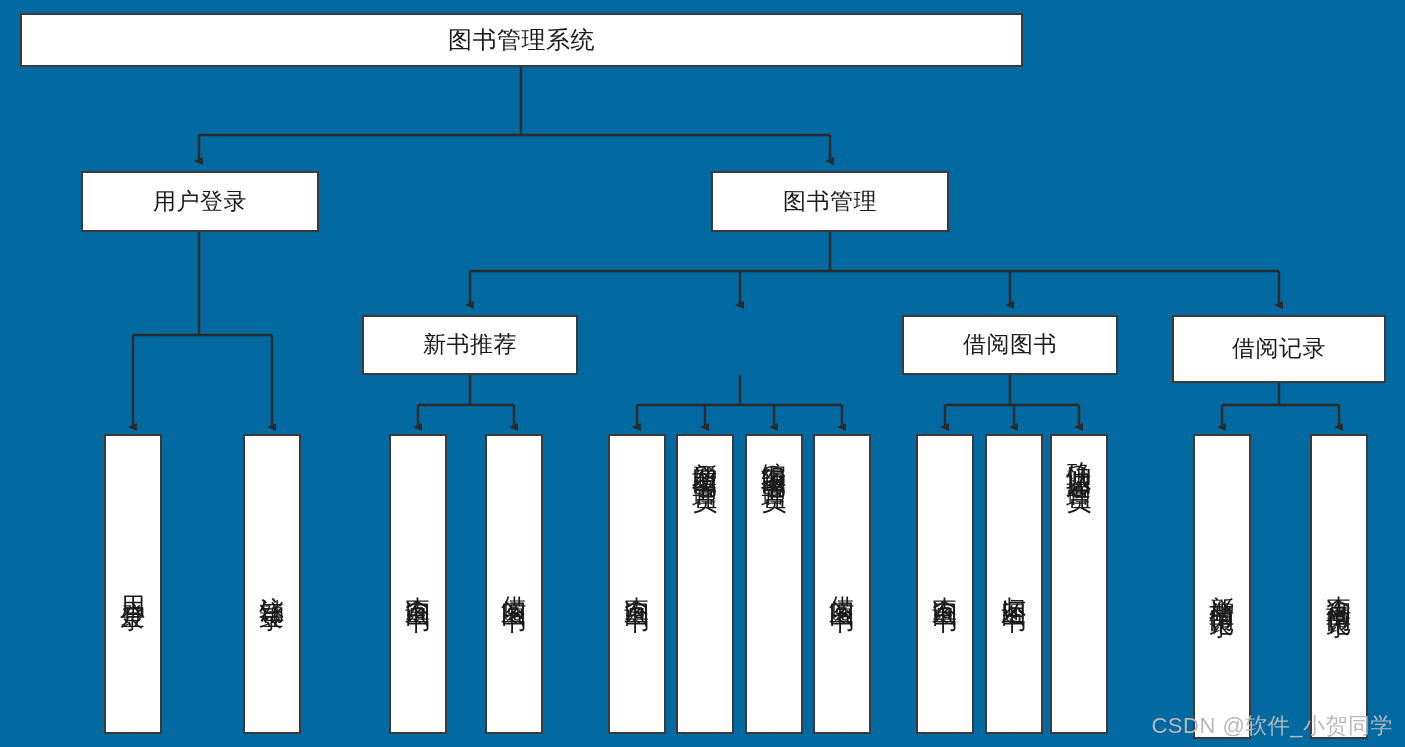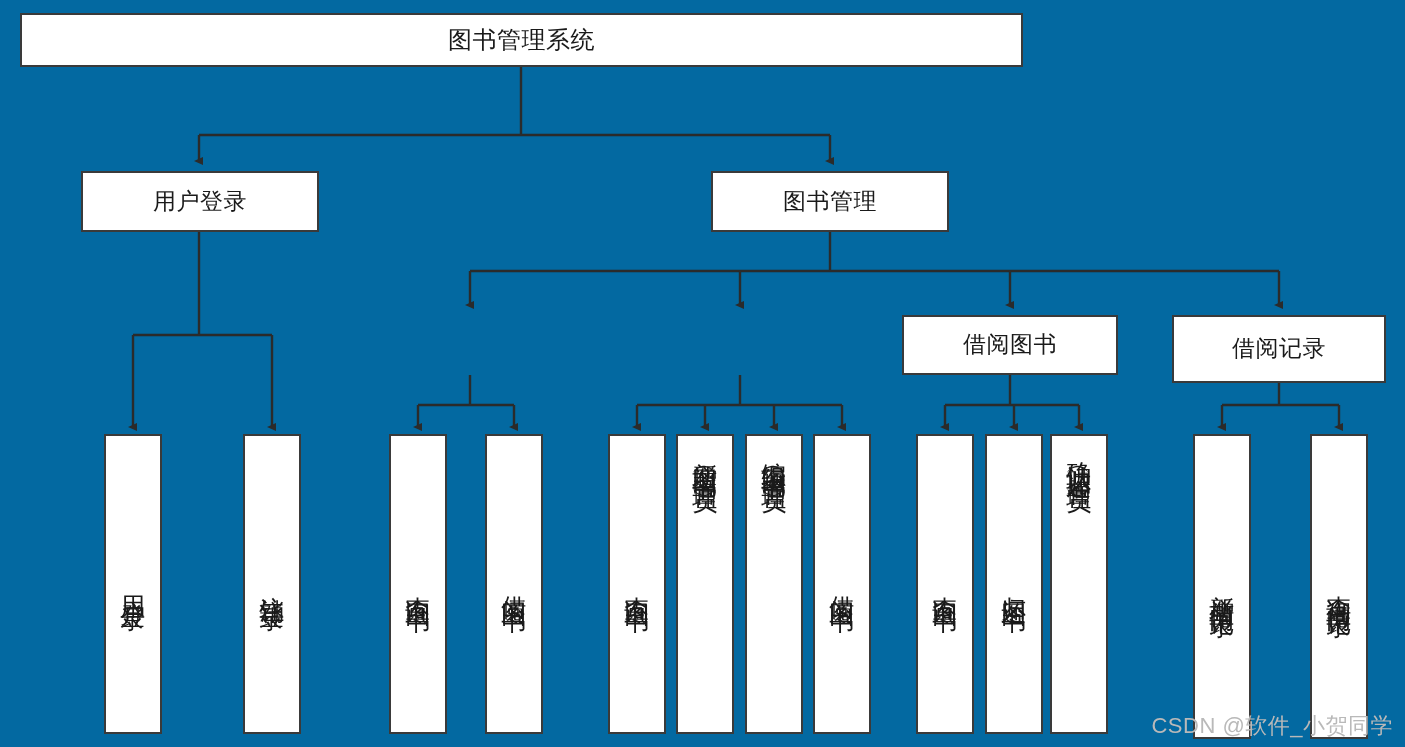--- a/index.html
+++ b/index.html
@@ -136,20 +136,23 @@
   </div>
 
   <div class="node h" style="left:81px; top:171px; width:238px; height:61px;">
     <span class="label">用户登录</span>
   </div>
 
   <div class="node h" style="left:711px; top:171px; width:238px; height:61px;">
     <span class="label">图书管理</span>
   </div>
 
+  <div class="node h" style="left:362px; top:315px; width:216px; height:60px;">
+    <span class="label">新书推荐</span>
+  </div>
 
 
   <div class="node h" style="left:902px; top:315px; width:216px; height:60px;">
     <span class="label">借阅图书</span>
   </div>
 
   <div class="node h" style="left:1172px; top:315px; width:214px; height:68px;">
     <span class="label">借阅记录</span>
   </div>
 

